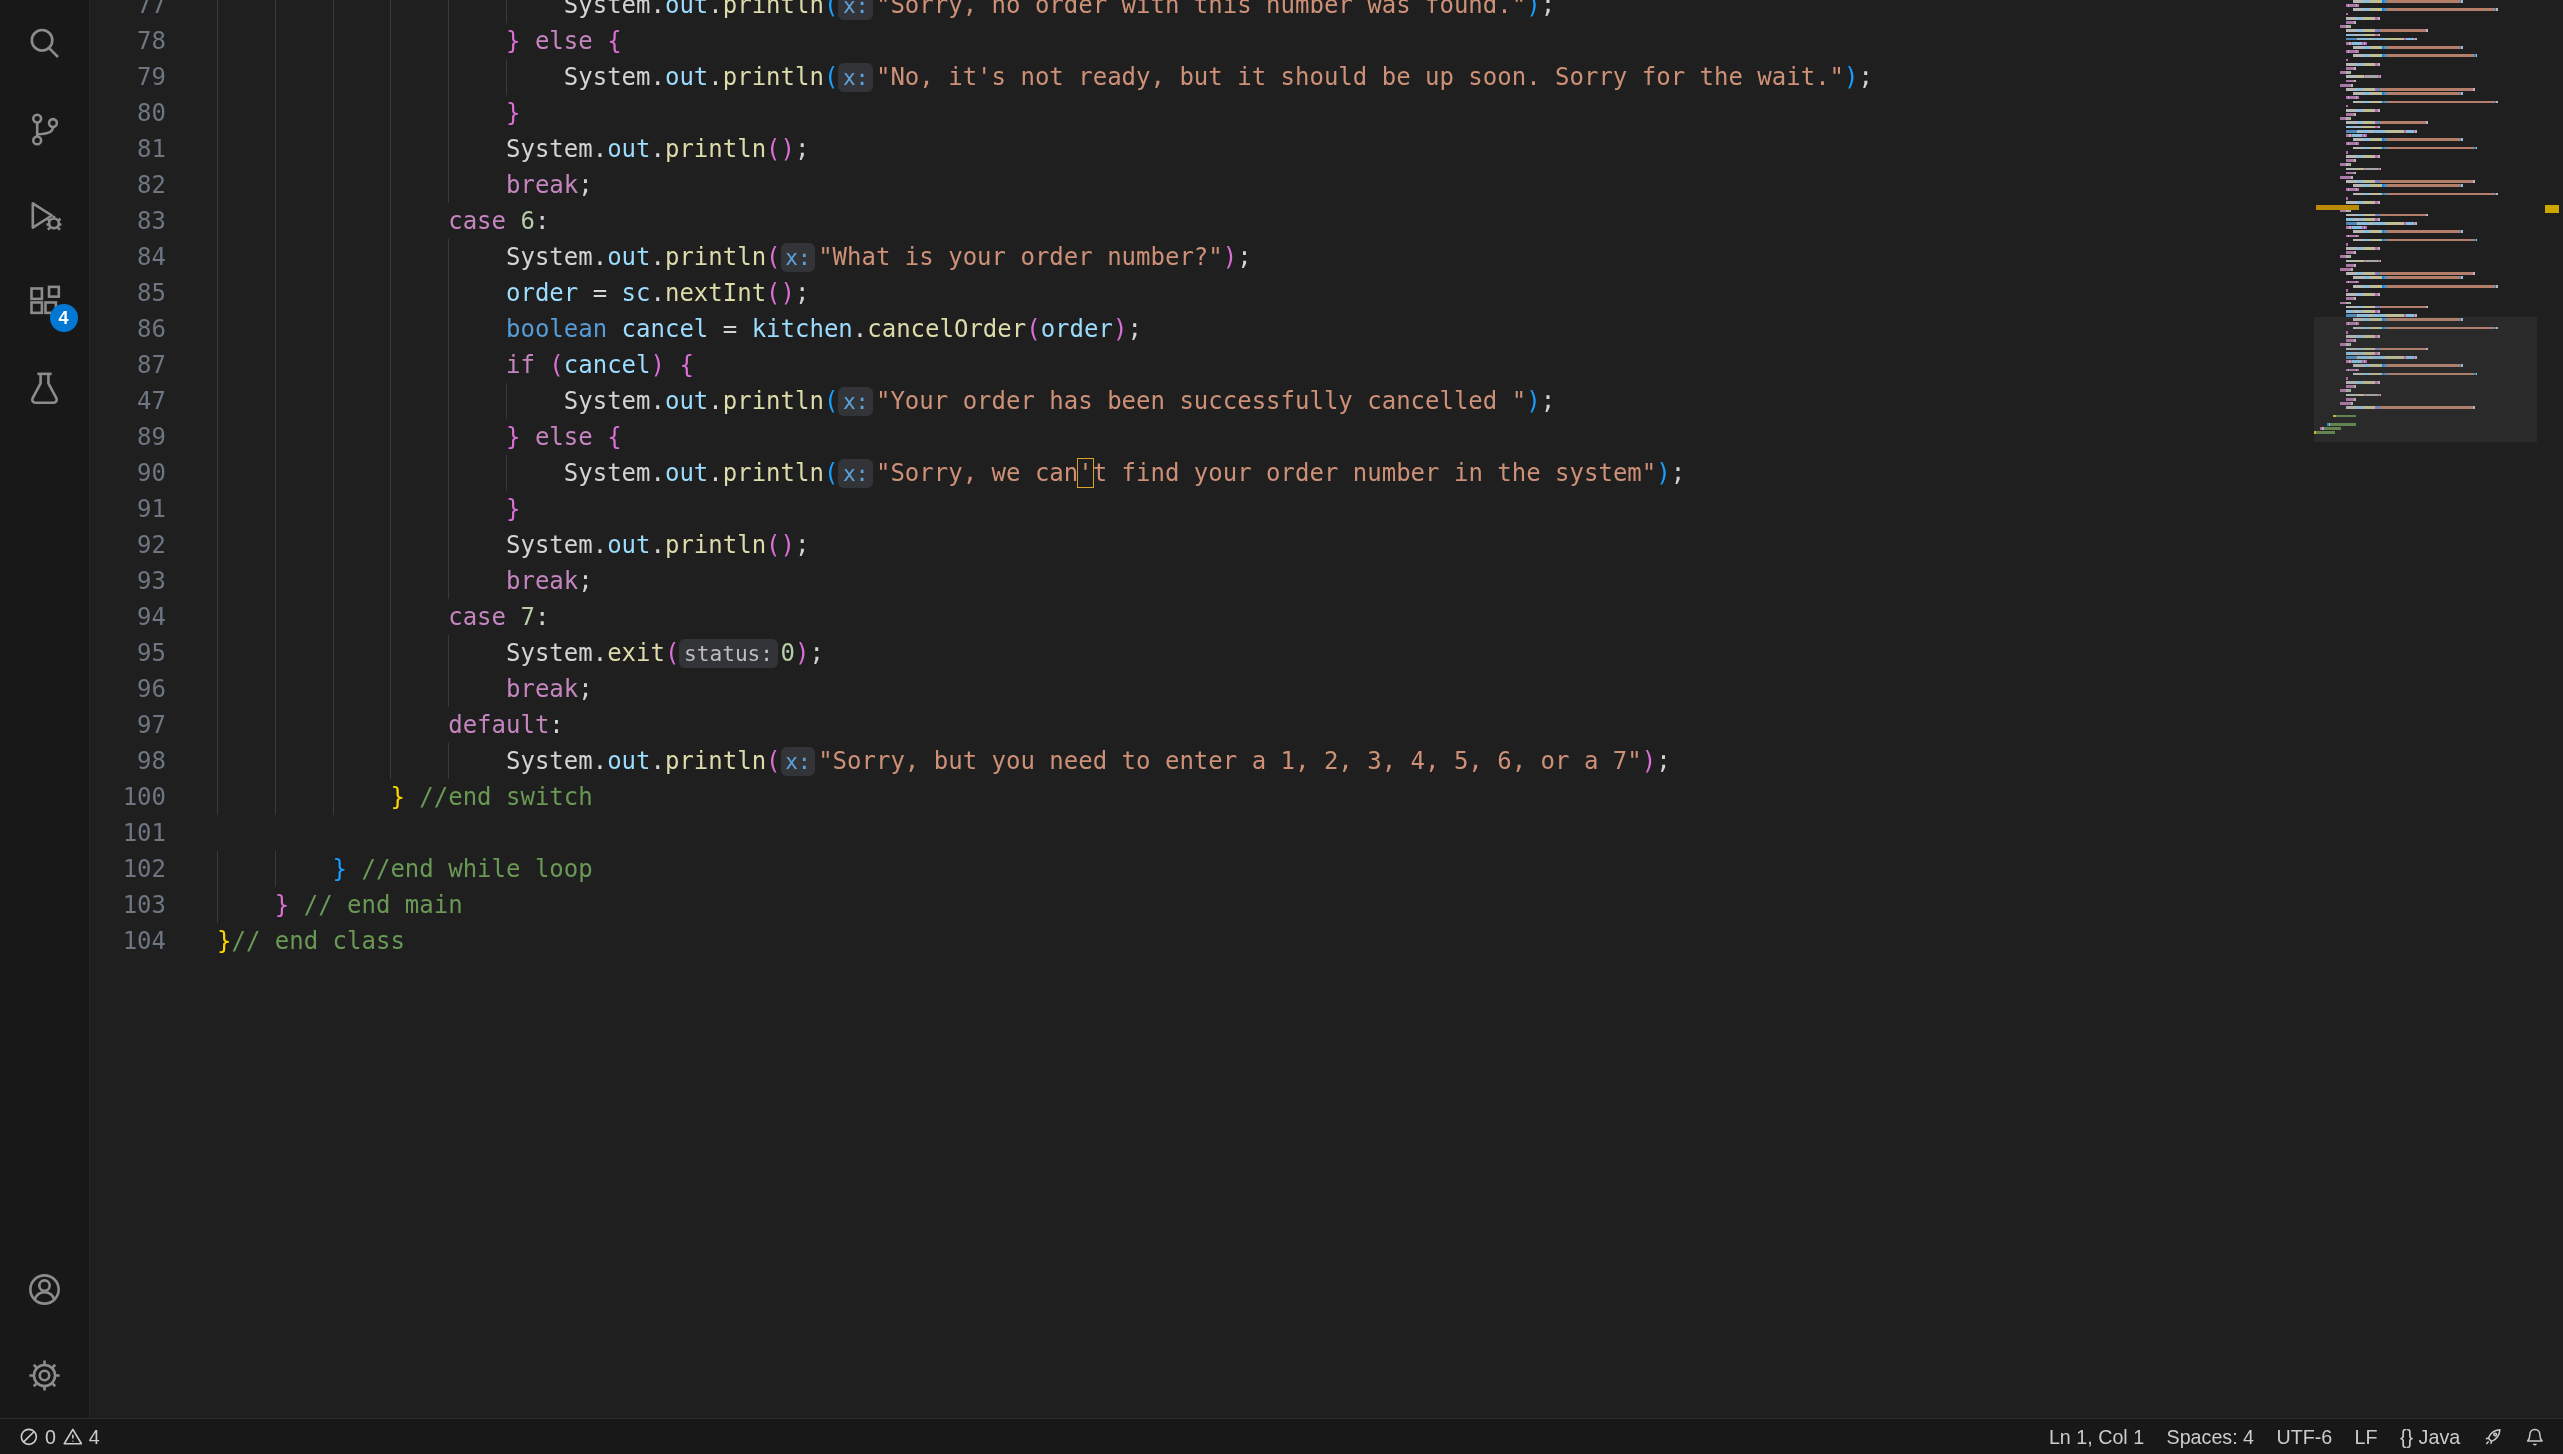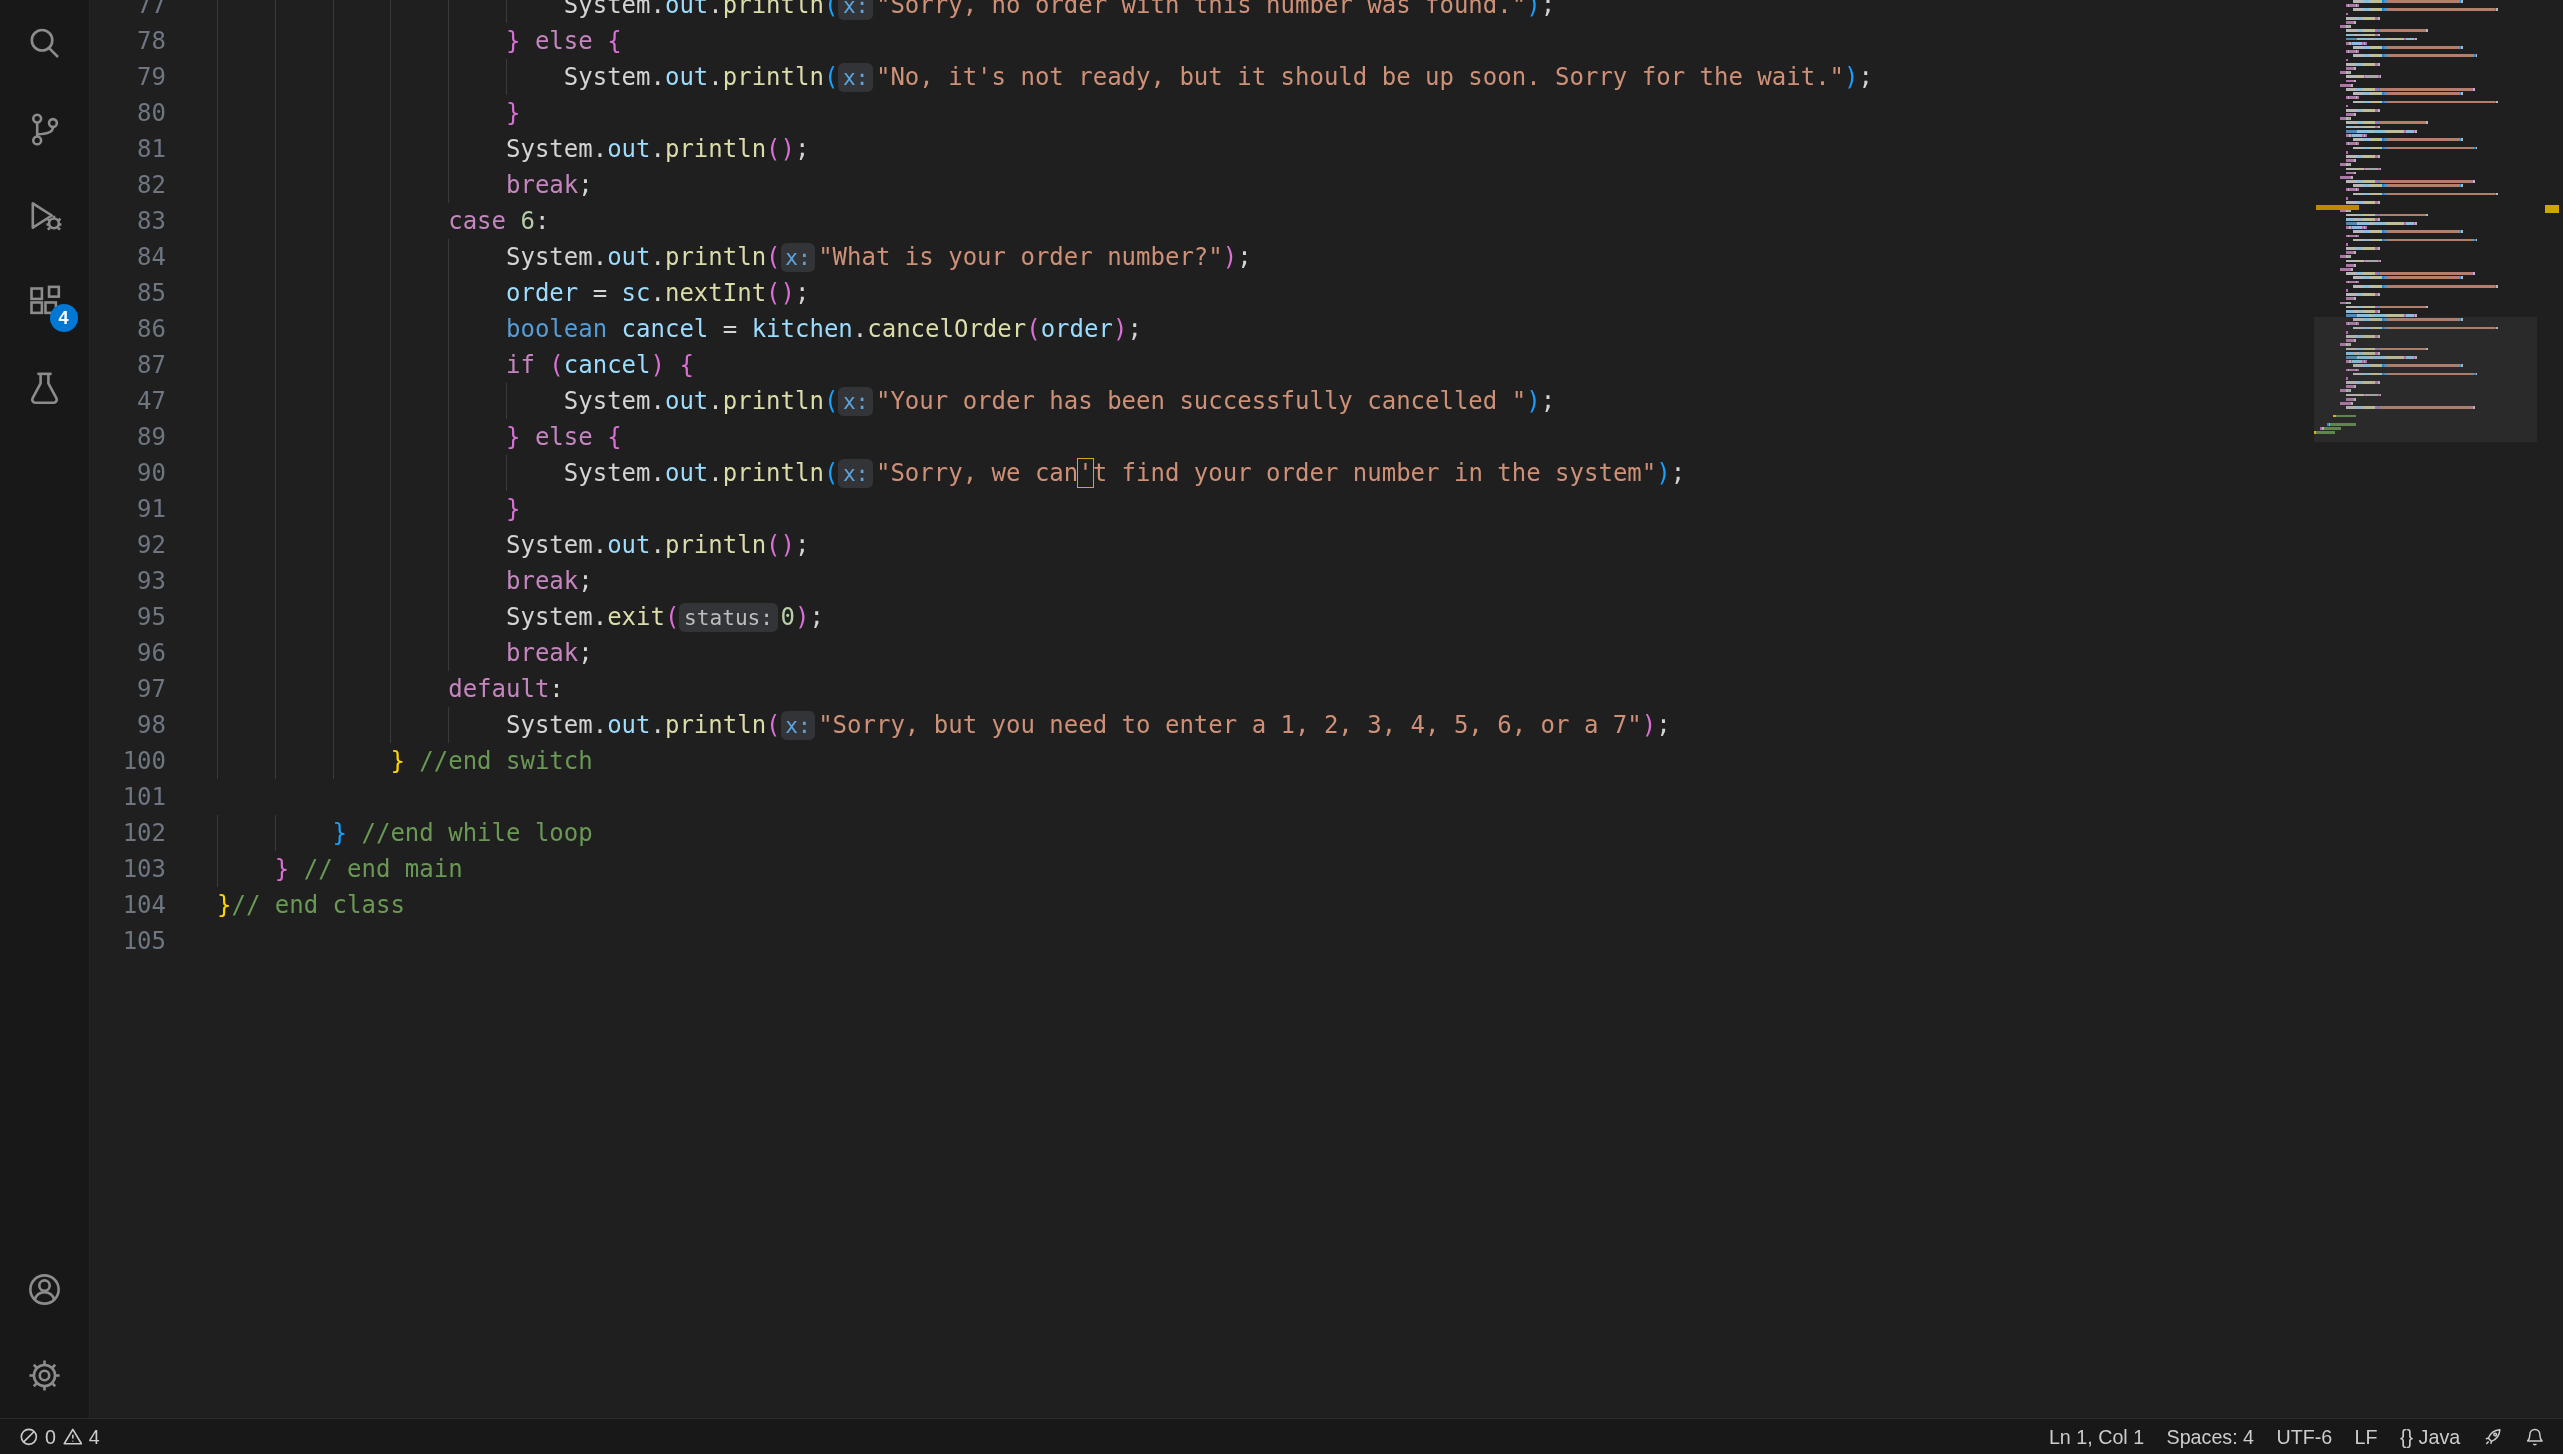--- a/index.html
+++ b/index.html
@@ -160,20 +160,24 @@
         </div>
         <div class="line">
           <div class="gutter">92</div>
           <div class="ltext"><span class="ig"></span><span class="ig"></span><span class="ig"></span><span class="ig"></span><span class="ig"></span><span style="color: rgb(212, 212, 212);">System</span><span style="color: rgb(212, 212, 212);">.</span><span style="color: rgb(156, 220, 254);">out</span><span style="color: rgb(212, 212, 212);">.</span><span style="color: rgb(220, 220, 170);">println</span><span style="color: rgb(218, 112, 214);">()</span><span style="color: rgb(212, 212, 212);">;</span></div>
         </div>
         <div class="line">
           <div class="gutter">93</div>
           <div class="ltext"><span class="ig"></span><span class="ig"></span><span class="ig"></span><span class="ig"></span><span class="ig"></span><span style="color: rgb(197, 134, 192);">break</span><span style="color: rgb(212, 212, 212);">;</span></div>
         </div>
         <div class="line">
+          <div class="gutter">94</div>
+          <div class="ltext"><span class="ig"></span><span class="ig"></span><span class="ig"></span><span class="ig"></span><span style="color: rgb(197, 134, 192);">case</span><span style="color: rgb(212, 212, 212);"> </span><span style="color: rgb(181, 206, 168);">7</span><span style="color: rgb(212, 212, 212);">:</span></div>
+        </div>
+        <div class="line">
           <div class="gutter">95</div>
           <div class="ltext"><span class="ig"></span><span class="ig"></span><span class="ig"></span><span class="ig"></span><span class="ig"></span><span style="color: rgb(212, 212, 212);">System</span><span style="color: rgb(212, 212, 212);">.</span><span style="color: rgb(220, 220, 170);">exit</span><span style="color: rgb(218, 112, 214);">(</span><span class="chip" style="color: rgb(189, 189, 189);">status:</span><span style="color: rgb(181, 206, 168);">0</span><span style="color: rgb(218, 112, 214);">)</span><span style="color: rgb(212, 212, 212);">;</span></div>
         </div>
         <div class="line">
           <div class="gutter">96</div>
           <div class="ltext"><span class="ig"></span><span class="ig"></span><span class="ig"></span><span class="ig"></span><span class="ig"></span><span style="color: rgb(197, 134, 192);">break</span><span style="color: rgb(212, 212, 212);">;</span></div>
         </div>
         <div class="line">
           <div class="gutter">97</div>
           <div class="ltext"><span class="ig"></span><span class="ig"></span><span class="ig"></span><span class="ig"></span><span style="color: rgb(197, 134, 192);">default</span><span style="color: rgb(212, 212, 212);">:</span></div>
@@ -194,24 +198,20 @@
           <div class="gutter">102</div>
           <div class="ltext"><span class="ig"></span><span class="ig"></span><span style="color: rgb(23, 159, 255);">}</span><span style="color: rgb(212, 212, 212);"> </span><span style="color: rgb(106, 153, 85);">//end while loop</span></div>
         </div>
         <div class="line">
           <div class="gutter">103</div>
           <div class="ltext"><span class="ig"></span><span style="color: rgb(218, 112, 214);">}</span><span style="color: rgb(212, 212, 212);"> </span><span style="color: rgb(106, 153, 85);">// end main</span></div>
         </div>
         <div class="line">
           <div class="gutter">104</div>
           <div class="ltext"><span style="color: rgb(255, 215, 0);">}</span><span style="color: rgb(106, 153, 85);">// end class</span></div>
-        </div>
-        <div class="line">
-          <div class="gutter">105</div>
-          <div class="ltext"></div>
         </div>
       </div>
     <div class="minimap">
       <div>
           <div class="mm-row" style="padding-left: 39px;"><span class="mm-seg" style="width: 9.7px; background: rgb(212, 212, 212);"></span><span class="mm-seg" style="width: 1.6px; background: rgb(212, 212, 212);"></span><span class="mm-seg" style="width: 4.8px; background: rgb(156, 220, 254);"></span><span class="mm-seg" style="width: 1.6px; background: rgb(212, 212, 212);"></span><span class="mm-seg" style="width: 11.3px; background: rgb(220, 220, 170);"></span><span class="mm-seg" style="width: 1.6px; background: rgb(23, 159, 255);"></span><span class="mm-seg" style="width: 3.2px; background: rgb(94, 163, 220);"></span><span class="mm-seg" style="width: 73px; background: rgb(206, 145, 120);"></span><span class="mm-seg" style="width: 1.6px; background: rgb(23, 159, 255);"></span><span class="mm-seg" style="width: 1.6px; background: rgb(212, 212, 212);"></span></div>
           <div class="mm-row" style="padding-left: 32px;"><span class="mm-seg" style="width: 1.6px; background: rgb(218, 112, 214);"></span><span class="mm-seg" style="width: 1.6px; background: rgb(212, 212, 212);"></span><span class="mm-seg" style="width: 6.4px; background: rgb(197, 134, 192);"></span><span class="mm-seg" style="width: 1.6px; background: rgb(212, 212, 212);"></span><span class="mm-seg" style="width: 1.6px; background: rgb(218, 112, 214);"></span></div>
           <div class="mm-row" style="padding-left: 39px;"><span class="mm-seg" style="width: 9.7px; background: rgb(212, 212, 212);"></span><span class="mm-seg" style="width: 1.6px; background: rgb(212, 212, 212);"></span><span class="mm-seg" style="width: 4.8px; background: rgb(156, 220, 254);"></span><span class="mm-seg" style="width: 1.6px; background: rgb(212, 212, 212);"></span><span class="mm-seg" style="width: 11.3px; background: rgb(220, 220, 170);"></span><span class="mm-seg" style="width: 1.6px; background: rgb(23, 159, 255);"></span><span class="mm-seg" style="width: 3.2px; background: rgb(94, 163, 220);"></span><span class="mm-seg" style="width: 108px; background: rgb(206, 145, 120);"></span><span class="mm-seg" style="width: 1.6px; background: rgb(23, 159, 255);"></span><span class="mm-seg" style="width: 1.6px; background: rgb(212, 212, 212);"></span></div>
           <div class="mm-row" style="padding-left: 32px;"><span class="mm-seg" style="width: 1.6px; background: rgb(218, 112, 214);"></span></div>
           <div class="mm-row" style="padding-left: 32px;"><span class="mm-seg" style="width: 9.7px; background: rgb(212, 212, 212);"></span><span class="mm-seg" style="width: 1.6px; background: rgb(212, 212, 212);"></span><span class="mm-seg" style="width: 4.8px; background: rgb(156, 220, 254);"></span><span class="mm-seg" style="width: 1.6px; background: rgb(212, 212, 212);"></span><span class="mm-seg" style="width: 11.3px; background: rgb(220, 220, 170);"></span><span class="mm-seg" style="width: 3.2px; background: rgb(218, 112, 214);"></span><span class="mm-seg" style="width: 1.6px; background: rgb(212, 212, 212);"></span></div>
           <div class="mm-row" style="padding-left: 32px;"><span class="mm-seg" style="width: 8px; background: rgb(197, 134, 192);"></span><span class="mm-seg" style="width: 1.6px; background: rgb(212, 212, 212);"></span></div>

